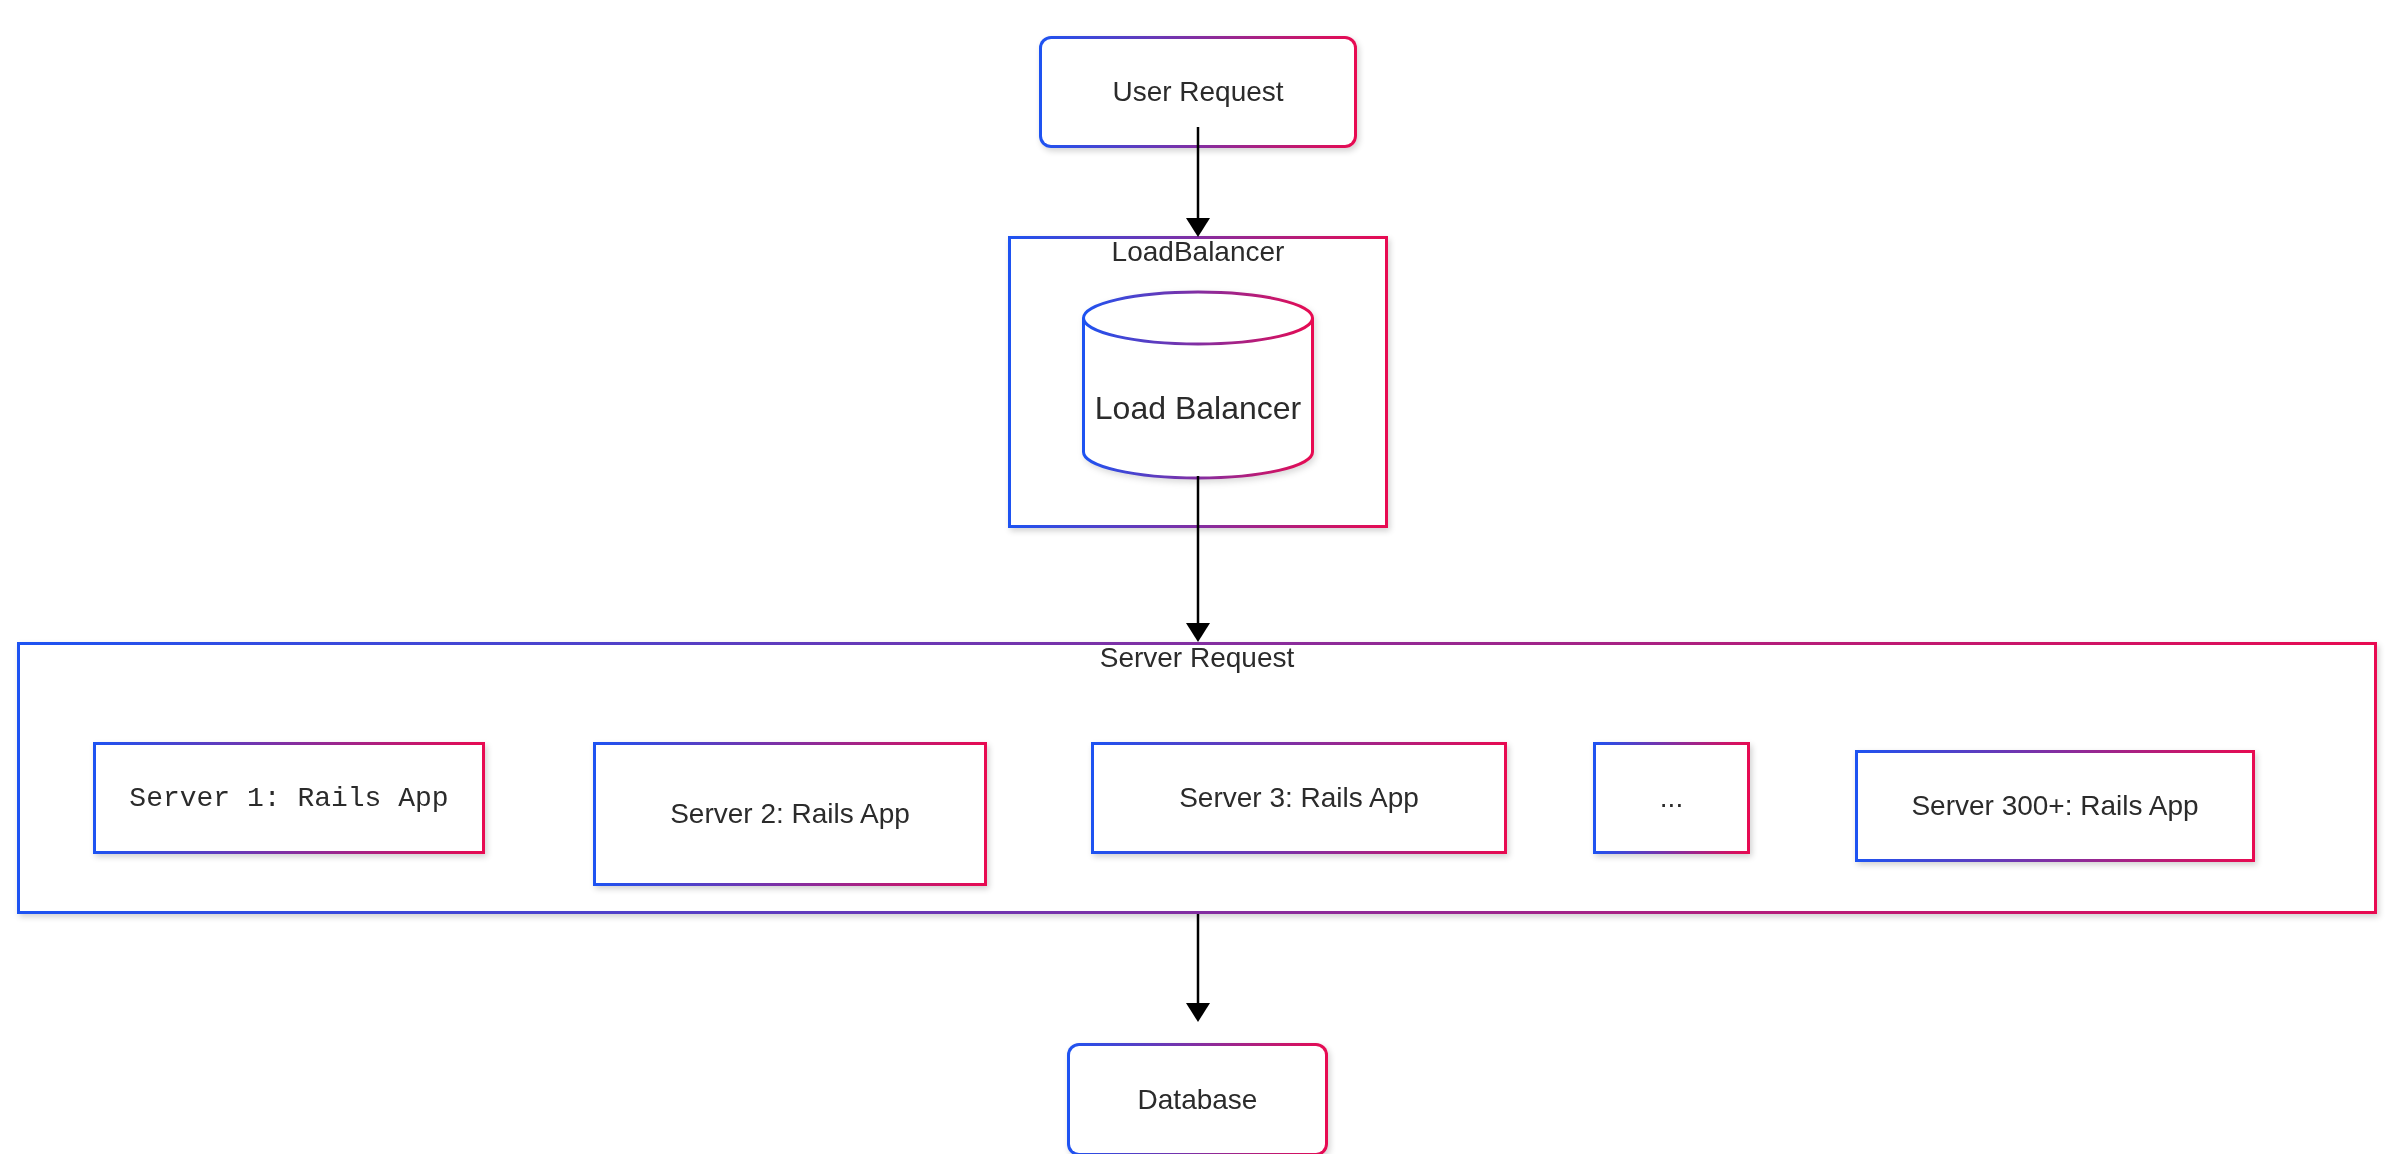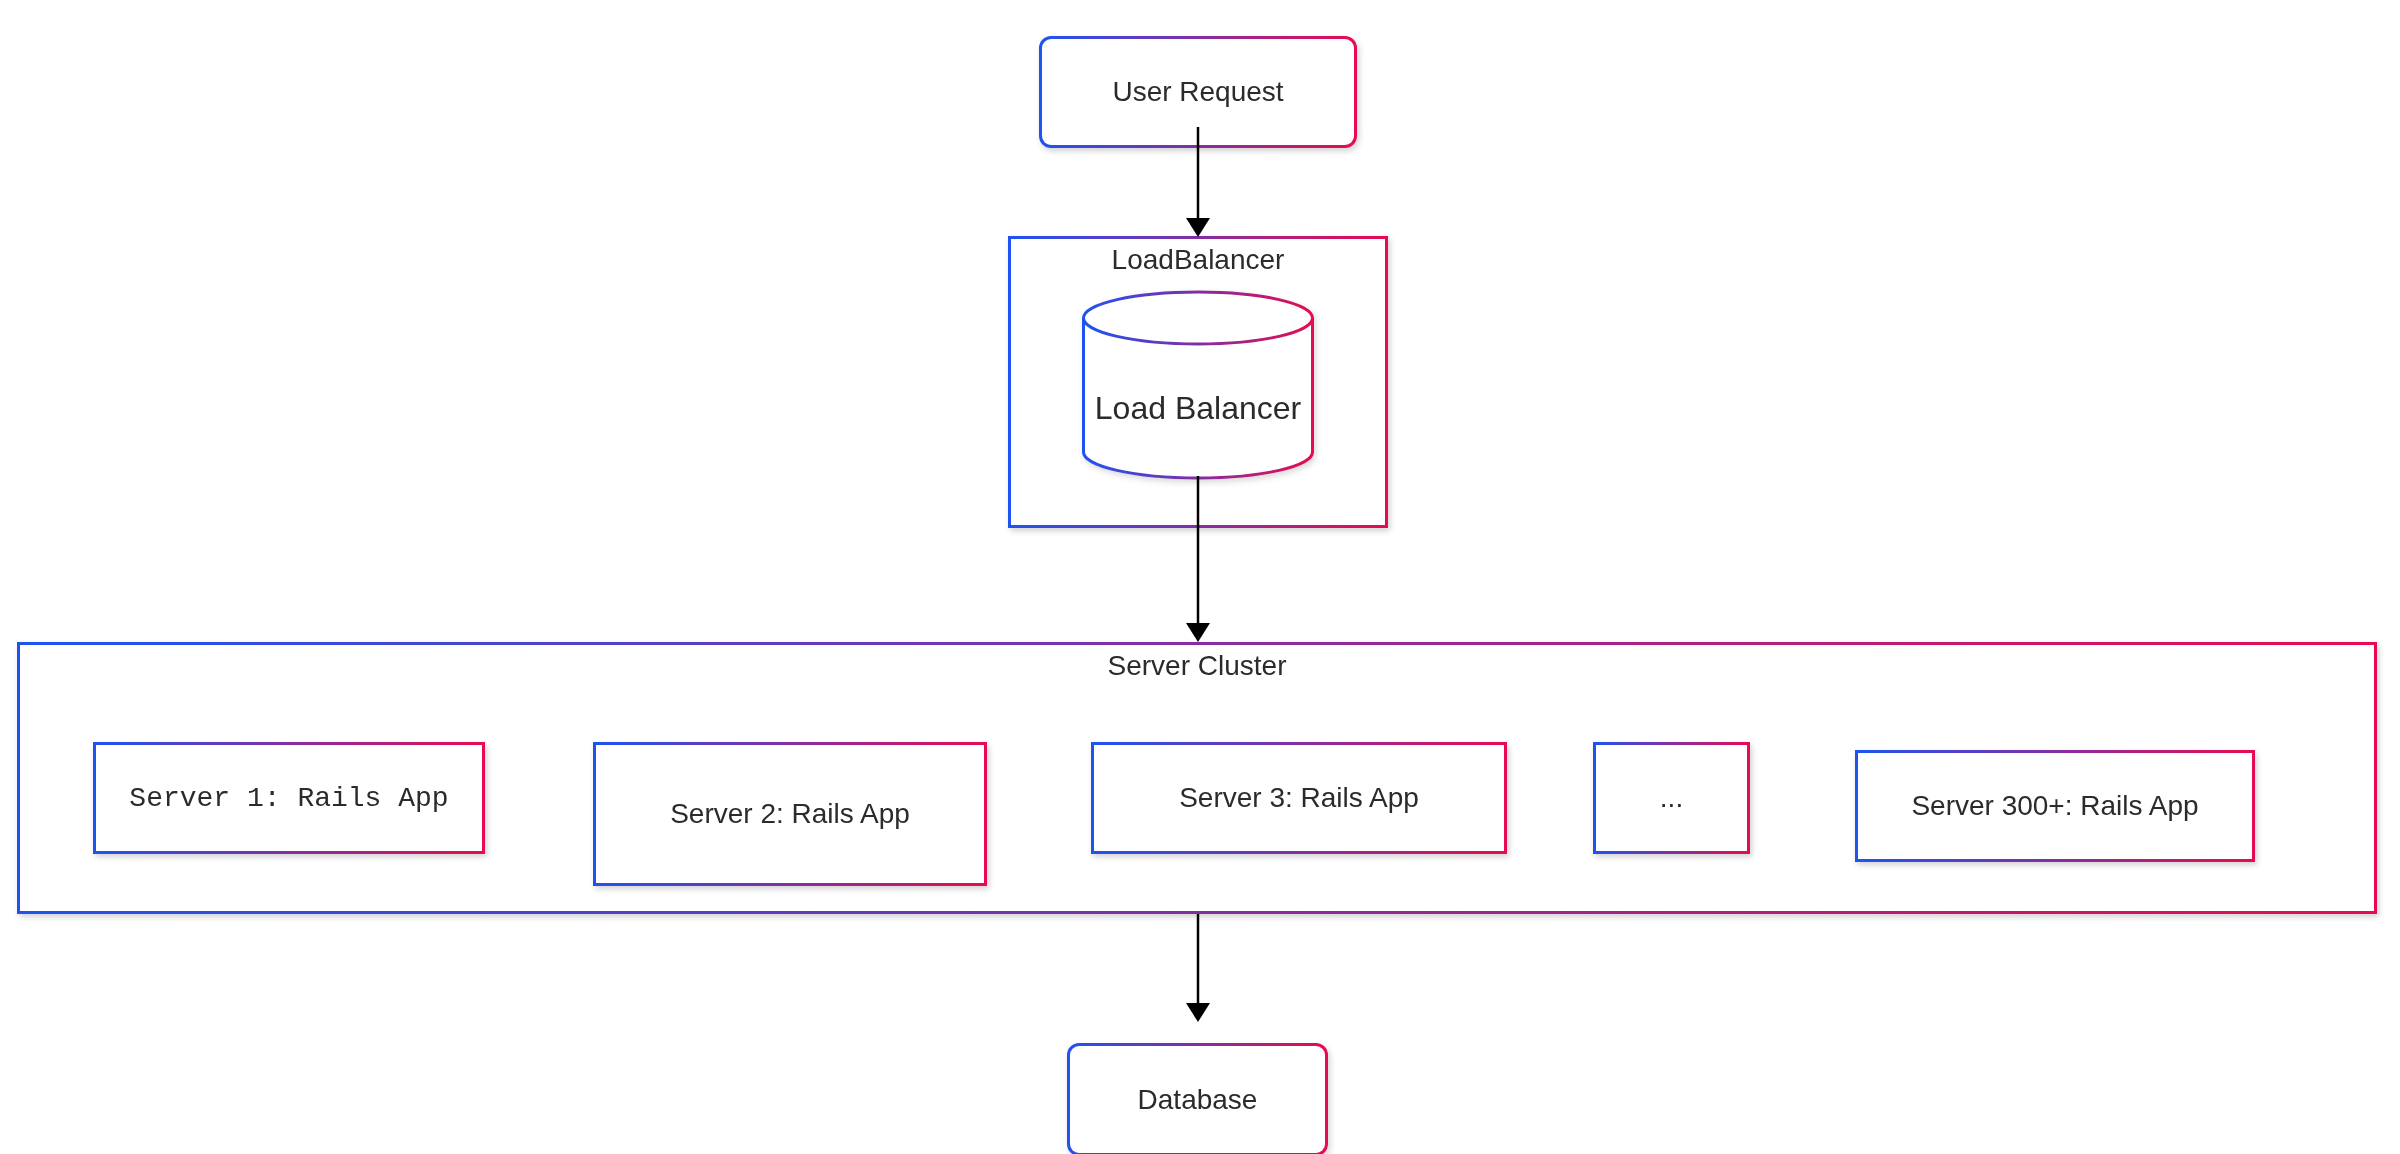--- a/index.html
+++ b/index.html
@@ -46,21 +46,20 @@
     position: relative;
     z-index: 1;
     font-size: 28px;
     color: var(--text);
     white-space: nowrap;
     text-align: center;
   }
   .cluster-title {
     position: relative;
     z-index: 1;
-    margin-top: 8px;
     width: 100%;
     text-align: center;
     font-size: 28px;
     color: var(--text);
     white-space: nowrap;
   }
   .cyl-svg {
     position: absolute;
     left: 1075px; top: 282px;
     width: 246px; height: 206px;
@@ -109,21 +108,21 @@
         <stop class="g-start" offset="0" stop-color="#1d53f2"></stop>
         <stop class="g-end" offset="1" stop-color="#e80a51"></stop>
       </linearGradient>
     </defs>
     <path class="cyl-stroke" d="M 8.5 36 L 8.5 170 A 114.5 26 0 0 0 237.5 170 L 237.5 36"></path>
     <ellipse class="cyl-stroke" cx="123" cy="36" rx="114.5" ry="26"></ellipse>
   </svg>
   <div class="cyl-label">Load Balancer</div>
 
   <div class="gbox" style="left:17px; top:642px; width:2360px; height:272px;">
-    <div class="cluster-title">Server Cluster</div>
+    <div class="cluster-title">Server Request</div>
   </div>
 
   <div class="gbox node" style="left:93px; top:721px; width:392px; height:112px; z-index:2;font-family:Liberation Mono, monospace;">
     <span class="node-label">Server 1: Rails App</span>
   </div>
   <div class="gbox node" style="left:593px; top:721px; width:394px; height:144px; z-index:2;">
     <span class="node-label">Server 2: Rails App</span>
   </div>
   <div class="gbox node" style="left:1091px; top:721px; width:416px; height:112px; z-index:2;">
     <span class="node-label">Server 3: Rails App</span>

